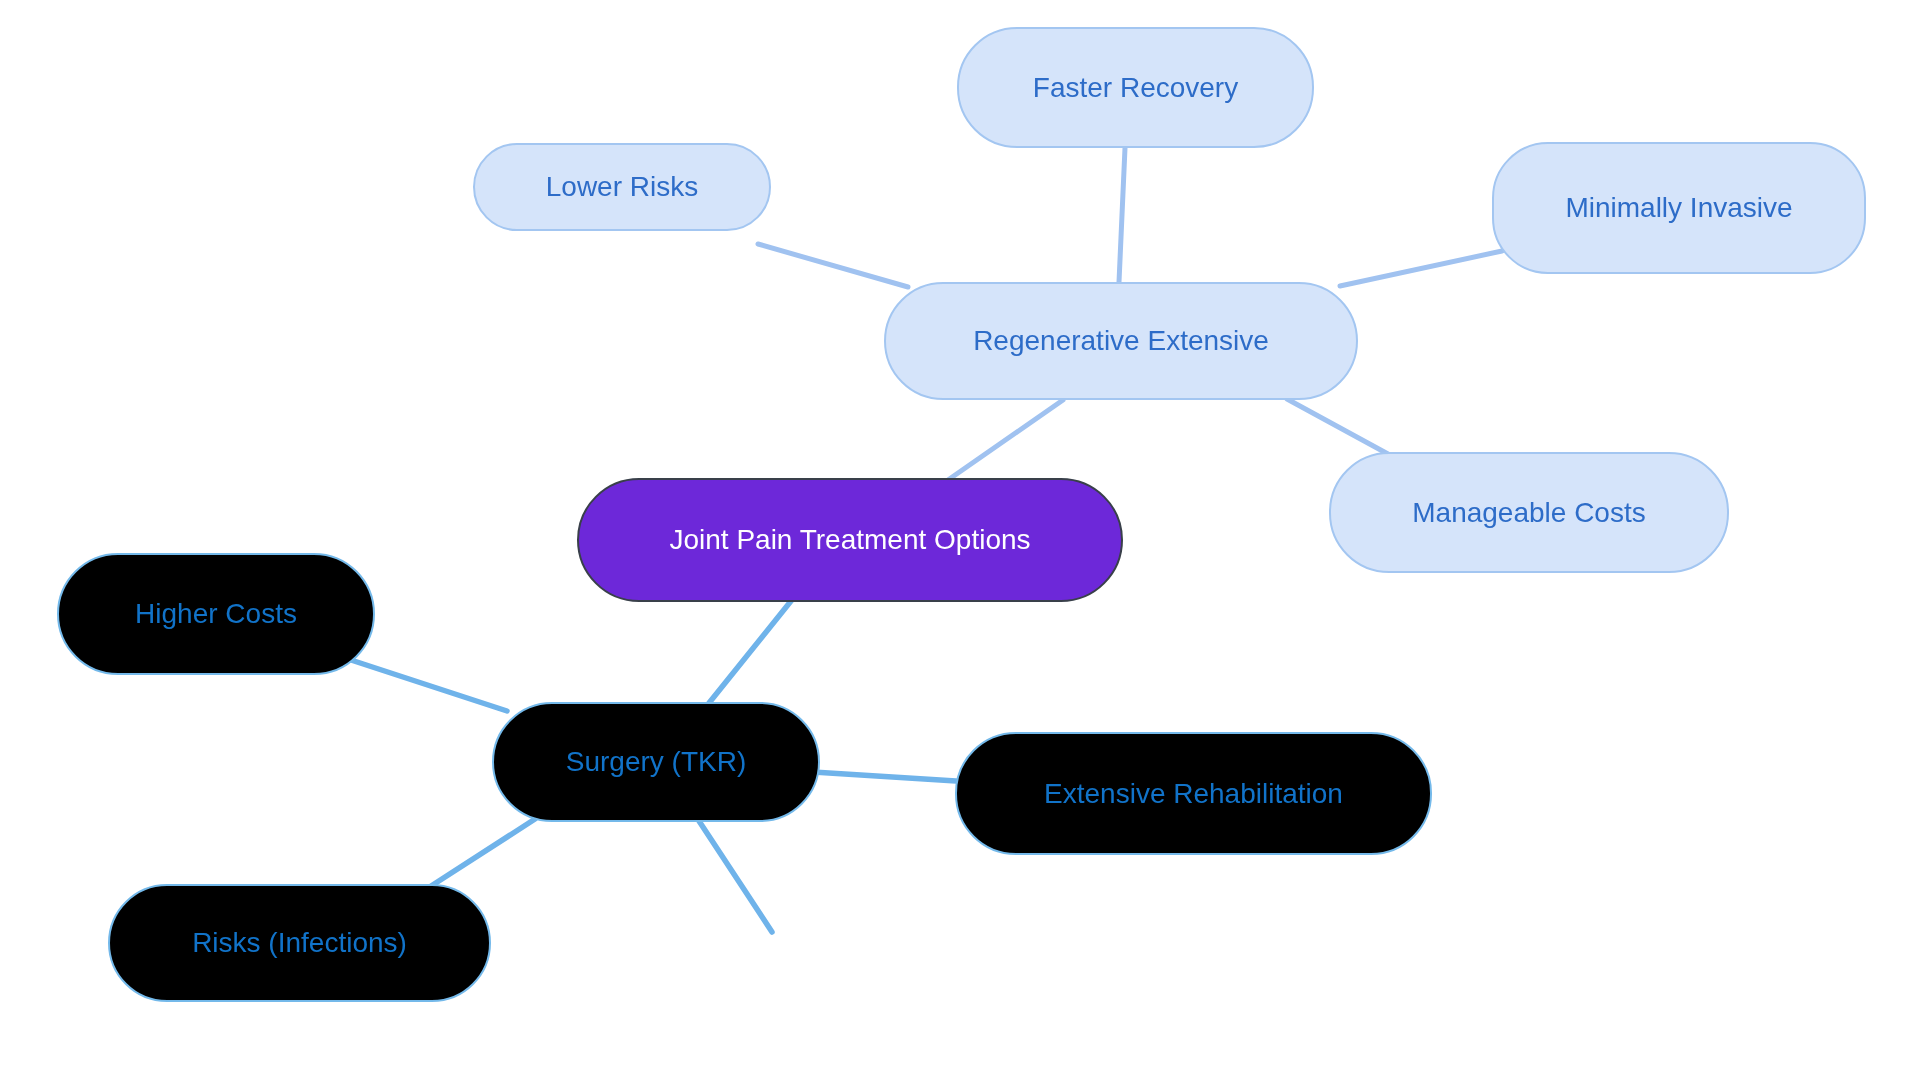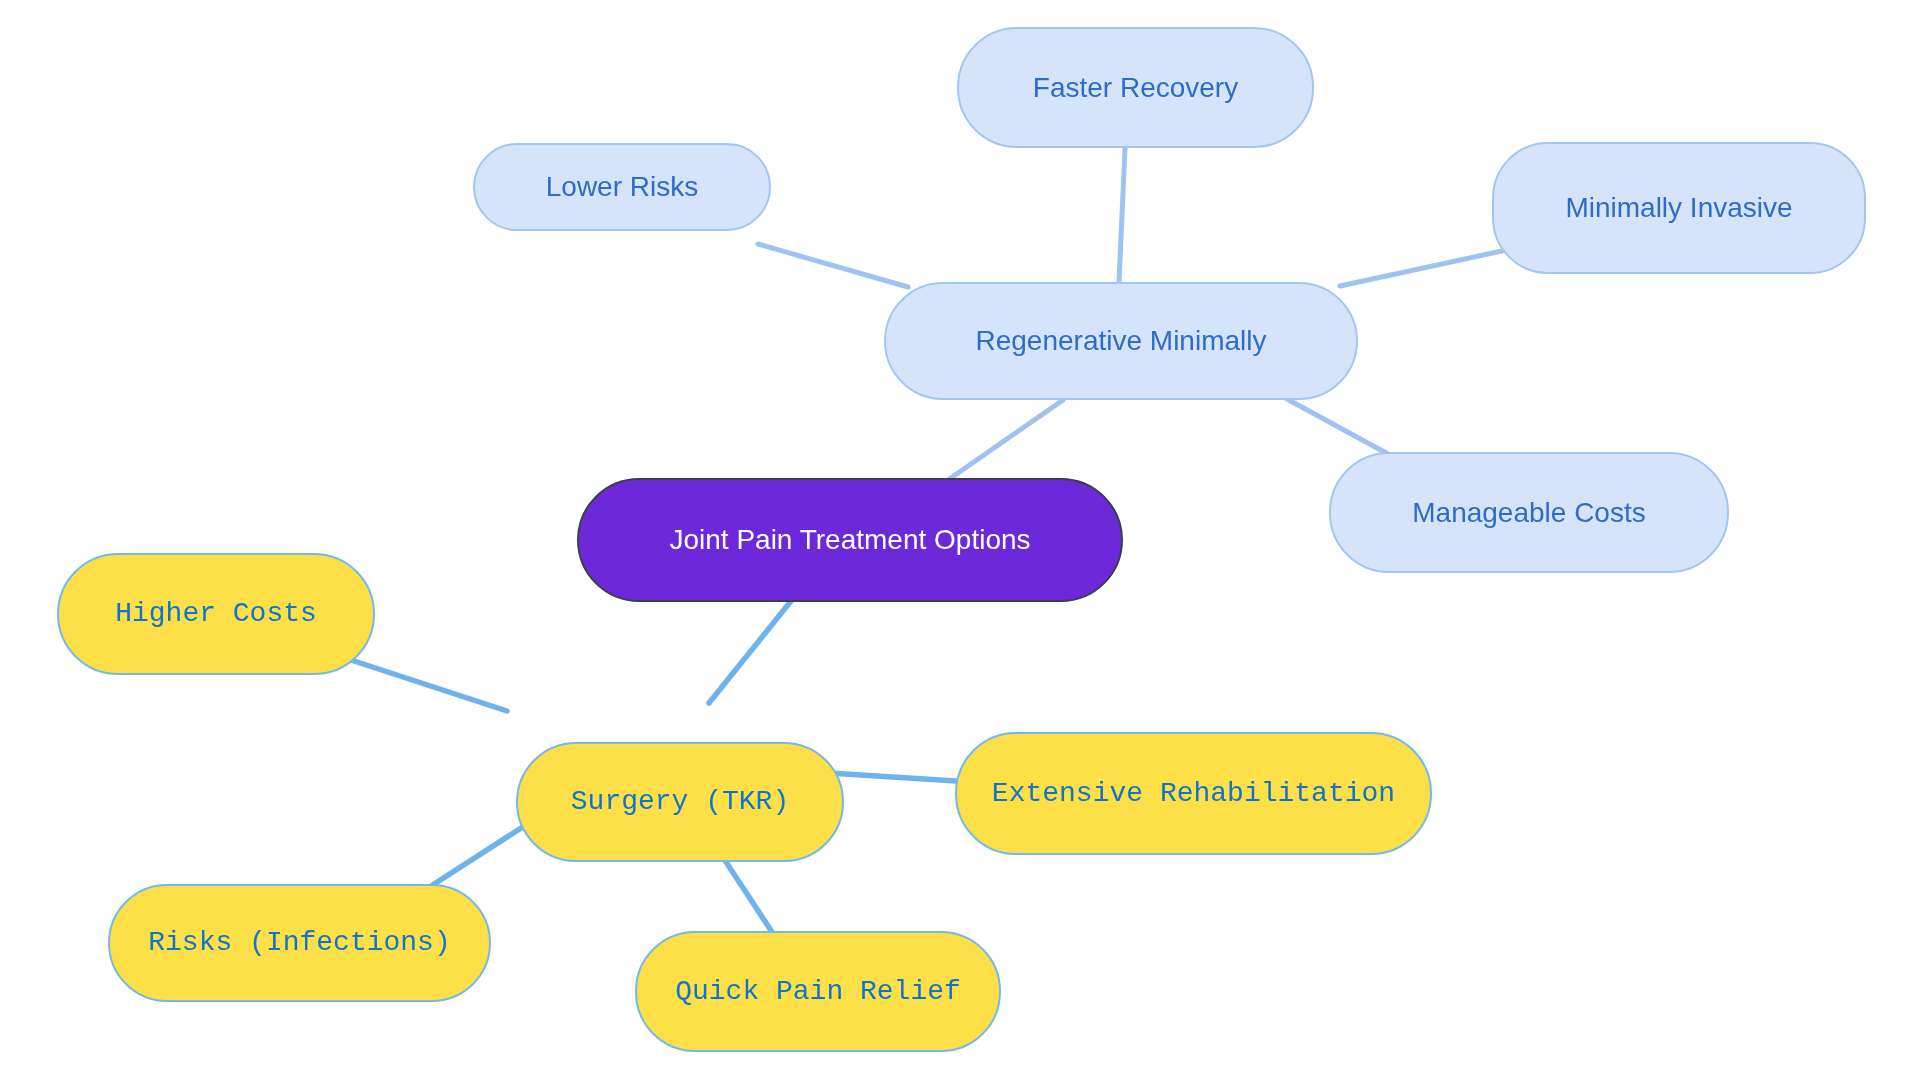--- a/index.html
+++ b/index.html
@@ -40,24 +40,23 @@
     background: #6d28d9;
     border: 2px solid #39404a;
     color: #ffffff;
   }
   .branch-a {
     background: #d5e4fa;
     border: 2px solid #a3c6f1;
     color: #2d6cc8;
   }
   .branch-b {
-    background: #fde047;
+    background: #000000;
     border: 2.5px solid #74b9ea;
     color: #1173c9;
-    font-family: Liberation Mono, monospace;
   }
   .edge-a { stroke: #a0c2f0; stroke-width: 5; stroke-linecap: round; }
   .edge-b { stroke: #6fb3ea; stroke-width: 5.5; stroke-linecap: round; }
 </style>
 </head>
 <body>
 
 <div class="canvas">
 
   <svg class="edges" viewBox="0 0 1920 1083">
@@ -73,52 +72,49 @@
     <line class="edge-b" x1="535" y1="819" x2="428" y2="888"></line>
     <line class="edge-b" x1="699" y1="821" x2="772" y2="932"></line>
     <line class="edge-b" x1="813" y1="772" x2="956" y2="781"></line>
   </svg>
 
   <div class="node node-root" style="left:577px; top:478px; width:546px; height:124px; border-radius:62px;">
     <span>Joint Pain Treatment Options</span>
   </div>
 
   <div class="node branch-a" style="left:884px; top:282px; width:474px; height:118px; border-radius:59px;">
-    <span>Regenerative Minimally</span>
+    <span>Regenerative Extensive</span>
   </div>
 
   <div class="node branch-a" style="left:957px; top:27px; width:357px; height:121px; border-radius:60px;">
     <span>Faster Recovery</span>
   </div>
 
   <div class="node branch-a" style="left:473px; top:143px; width:298px; height:88px; border-radius:56px;">
     <span>Lower Risks</span>
   </div>
 
   <div class="node branch-a" style="left:1492px; top:142px; width:374px; height:132px; border-radius:56px;">
     <span>Minimally Invasive</span>
   </div>
 
   <div class="node branch-a" style="left:1329px; top:452px; width:400px; height:121px; border-radius:60px;">
     <span>Manageable Costs</span>
   </div>
 
-  <div class="node branch-b" style="left:516px; top:702px; width:328px; height:120px; border-radius:60px;margin-top:40px;">
+  <div class="node branch-b" style="left:492px; top:702px; width:328px; height:120px; border-radius:60px;">
     <span>Surgery (TKR)</span>
   </div>
 
   <div class="node branch-b" style="left:57px; top:553px; width:318px; height:122px; border-radius:61px;">
     <span>Higher Costs</span>
   </div>
 
   <div class="node branch-b" style="left:108px; top:884px; width:383px; height:118px; border-radius:59px;">
     <span>Risks (Infections)</span>
   </div>
 
-  <div class="node branch-b" style="left:635px; top:931px; width:366px; height:121px; border-radius:60px;">
-    <span>Quick Pain Relief</span>
-  </div>
 
   <div class="node branch-b" style="left:955px; top:732px; width:477px; height:123px; border-radius:61px;">
     <span>Extensive Rehabilitation</span>
   </div>
 
 </div>
 
 </body></html>

